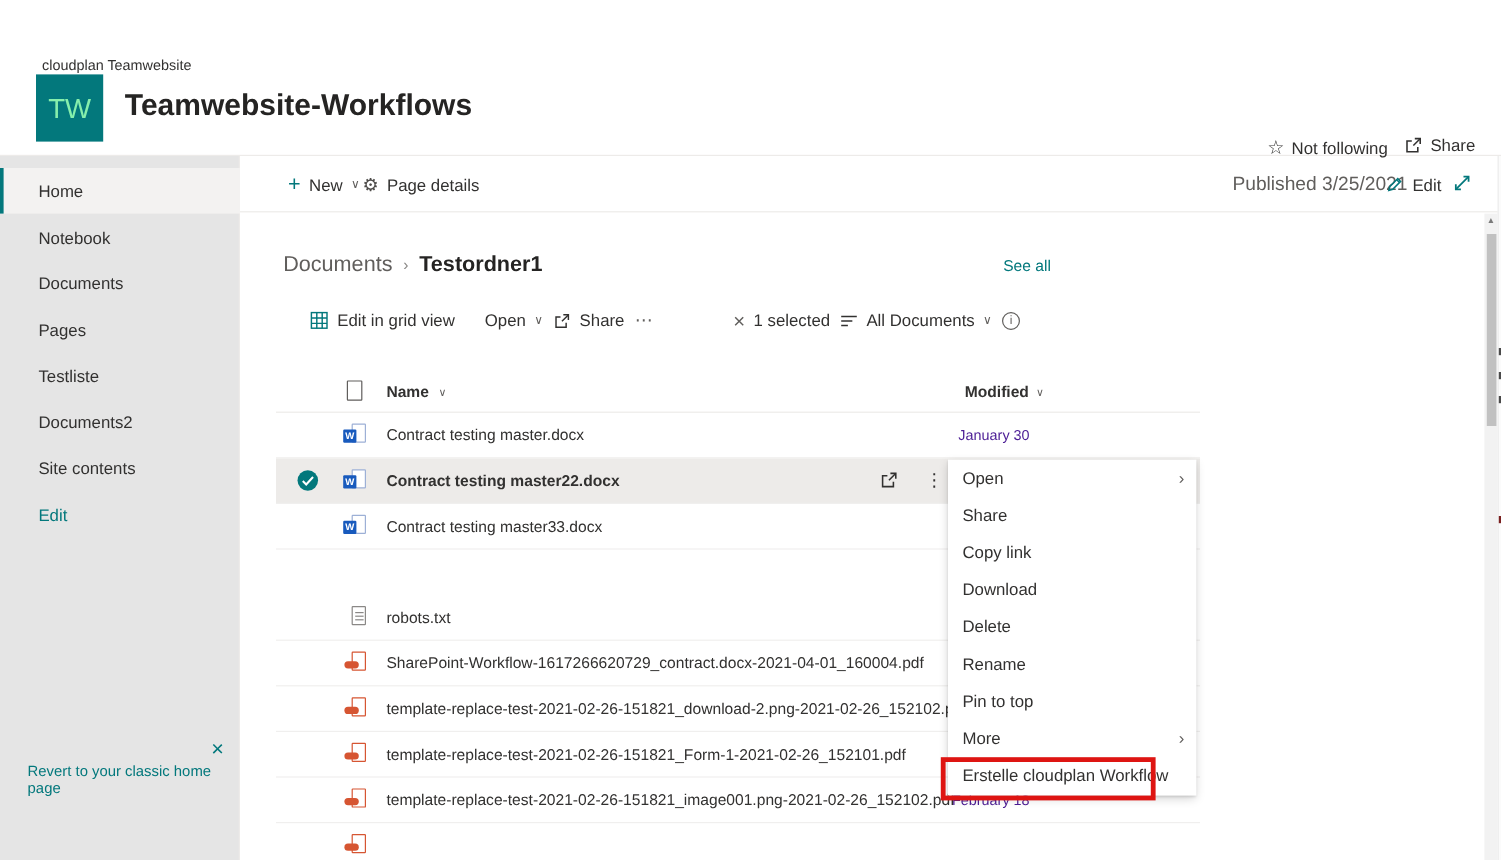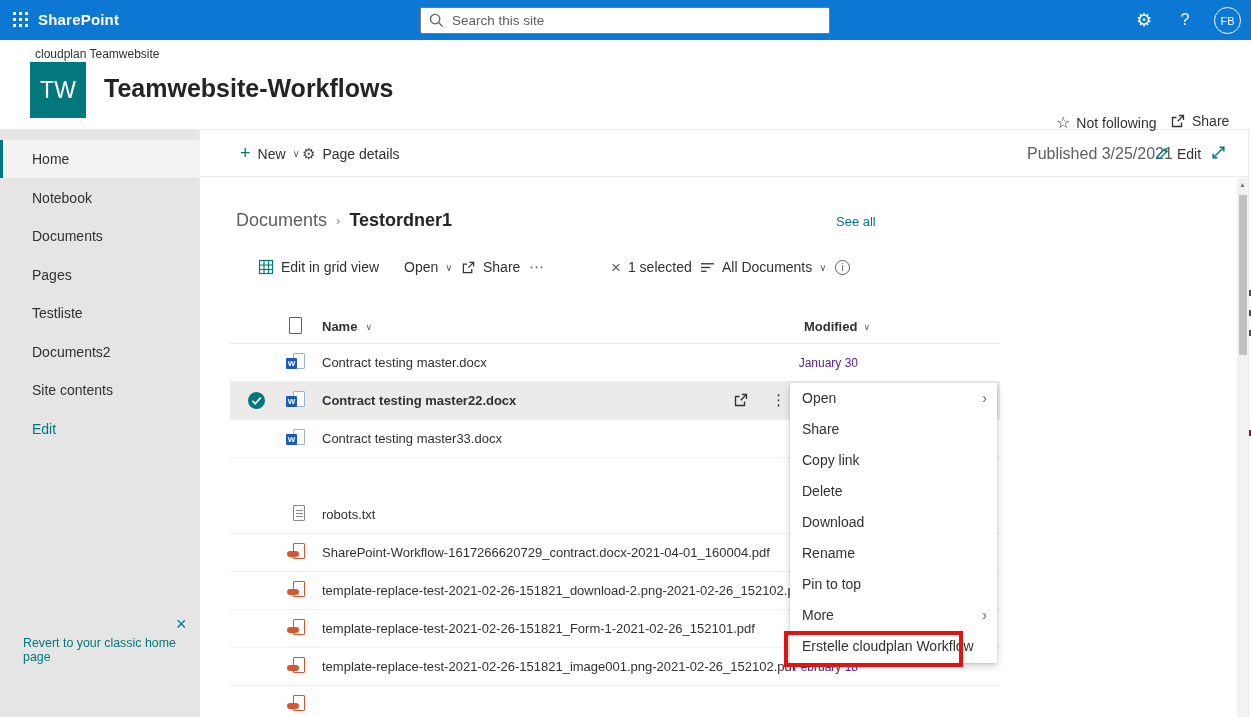--- a/index.html
+++ b/index.html
@@ -19,21 +19,21 @@
   .searchbox input::placeholder { color:#605e5c; opacity:1; }
   .tb-ic { position:absolute; top:0; height:40px; display:flex; align-items:center; justify-content:center; color:#fff; cursor:pointer; }
   .gear-top { left:1130px; width:28px; font-size:18px; }
   .gear-top::before { content:"\2699"; }
   .help-top { left:1172px; width:26px; font-size:16px; }
   .avatar { position:absolute; left:1214px; top:7px; width:27px; height:27px; border:1.6px solid #fff; border-radius:50%; color:#fff; font-size:11px; display:flex; align-items:center; justify-content:center; cursor:pointer; }
 
   
   .siteheader { position:absolute; left:0; top:40px; width:1251px; height:90px; background:#fff; border-bottom:1px solid #edebe9; z-index:15; }
   .hubcrumb { position:absolute; left:35px; top:7px; font-size:12px; color:#323130; cursor:pointer; }
-  .sitelogo { position:absolute; left:30px; top:22px; width:56px; height:56px; background:#03787c; color:#ffffff; font-size:23px; display:flex; align-items:center; justify-content:center; cursor:pointer; }
+  .sitelogo { position:absolute; left:30px; top:22px; width:56px; height:56px; background:#03787c; color:#86efac; font-size:23px; display:flex; align-items:center; justify-content:center; cursor:pointer; }
   .sitetitle { position:absolute; left:104px; top:34px; font-size:25px; font-weight:600; color:#252423; }
   .hdr-act { position:absolute; top:73px; display:flex; align-items:center; gap:6px; font-size:14px; color:#323130; cursor:pointer; }
   .follow { left:1056px; }
   .share-top { left:1170px; }
   .star::before { content:"\2606"; font-size:16px; color:#323130; }
 
   
   .sidebar { position:absolute; left:0; top:130px; width:200px; height:587px; background:#e5e5e5; border-right:1px solid #edebe9; z-index:6; }
   .nav-item { position:absolute; left:0; width:200px; height:38px; line-height:38px; padding-left:32px; font-size:14px; color:#323130; cursor:pointer; }
   .nav-item.sel { background:#f3f2f1; border-left:3px solid #03787c; padding-left:29px; }
@@ -147,34 +147,20 @@
   .scroll .up::before { content:"\25B2"; }
   .scroll .thumb { position:absolute; left:1.5px; top:17px; width:8px; height:160px; background:#c1c1c1; cursor:grab; }
   .edge { position:absolute; left:1248px; top:130px; width:3px; height:587px; background:#fbfbfb; border-left:1px solid #ececec; z-index:8; }
   .edge i { position:absolute; left:0; width:3px; height:6px; background:#4a4a4a; display:block; }
 </style>
 </head>
 <body>
 
 <div id="app">
 
-  <div class="topbar">
-    <span class="waffle"></span>
-    <span class="brand">SharePoint</span>
-    <div class="searchbox">
-      <svg width="15" height="15" viewBox="0 0 16 16">
-          <circle cx="6.5" cy="6.5" r="5" fill="none" stroke="#605e5c" stroke-width="1.4"></circle>
-          <line x1="10.2" y1="10.2" x2="14.5" y2="14.5" stroke="#605e5c" stroke-width="1.4"></line>
-        </svg>
-      <input readonly="" placeholder="Search this site" style="">
-    </div>
-    <span class="tb-ic gear-top"></span>
-    <span class="tb-ic help-top">?</span>
-    <span class="avatar">FB</span>
-  </div>
 
   <div class="siteheader">
     <span class="hubcrumb">cloudplan Teamwebsite</span>
     <span class="sitelogo">TW</span>
     <span class="sitetitle">Teamwebsite-Workflows</span>
     <span class="hdr-act follow">
         <span class="star"></span>
         <span>Not following</span>
       </span>
     <span class="hdr-act share-top">
@@ -359,22 +345,22 @@
           <span class="badge"></span>
         </span>
     </div>
   </div>
 
 
   <div class="ctxmenu">
     <div class="mi">Open<span class="sub"></span></div>
     <div class="mi">Share</div>
     <div class="mi">Copy link</div>
+    <div class="mi">Download</div>
     <div class="mi">Delete</div>
-    <div class="mi">Download</div>
     <div class="mi">Rename</div>
     <div class="mi">Pin to top</div>
     <div class="mi">More<span class="sub"></span></div>
     <div class="mi">Erstelle cloudplan Workflow</div>
   </div>
   <div class="redbox"></div>
 
   <div class="scroll">
     <span class="up"></span>
     <span class="thumb"></span>

